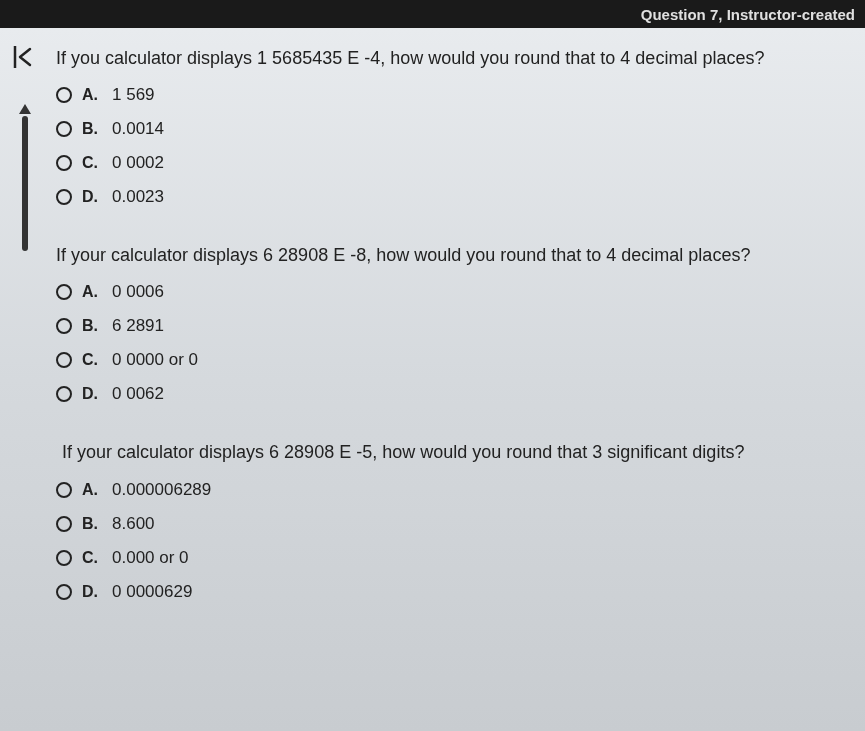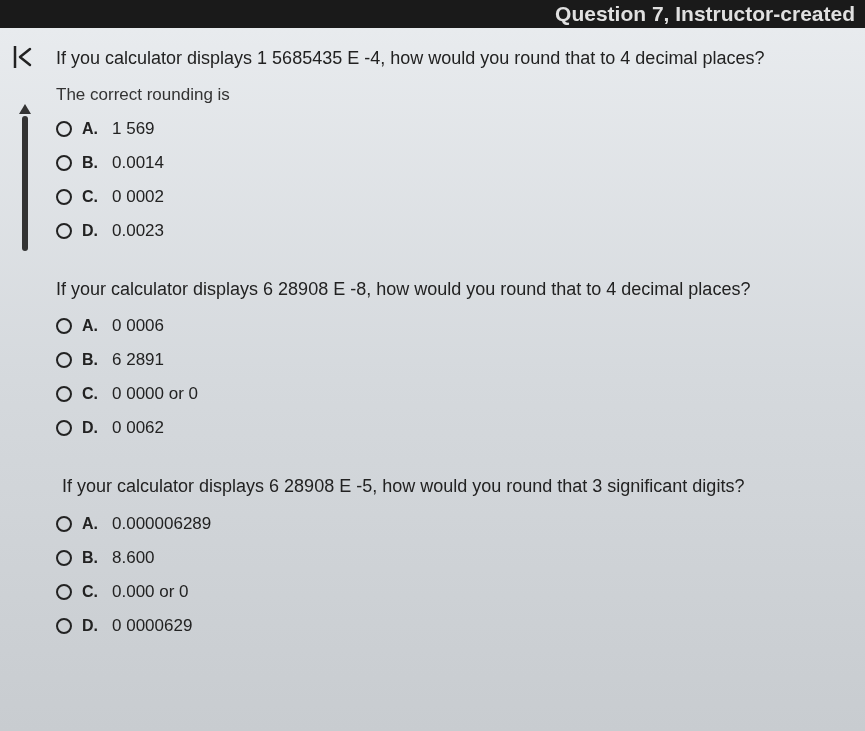--- a/index.html
+++ b/index.html
@@ -15,21 +15,21 @@
       overflow: hidden;
     }
     .header-bar {
       background: #1a1a1a;
       color: #e0e0e0;
       height: 28px;
       display: flex;
       align-items: center;
       justify-content: flex-end;
       padding: 7px 10px;
-      font-size: 21px;
+      font-size: 15px;
       font-weight: 600;
       overflow: hidden;
     }
     .main-area {
       display: flex;
       background: linear-gradient(180deg, #e8ebee 0%, #d5d9dd 50%, #c8ccd0 100%);
       height: calc(100% - 28px);
     }
     .left-gutter {
       width: 50px;
@@ -132,21 +132,20 @@
     <div class="scroll-indicator">
       <div class="scroll-arrow"></div>
       <div class="scroll-track"></div>
     </div>
   </div>
 
   <div class="content">
 
     <div class="question-block">
       <div class="question-text">If you calculator displays 1 5685435 E -4, how would you round that to 4 decimal places?</div>
-      <div class="sub-text">The correct rounding is</div>
       <div class="option">
         <span class="radio"></span>
         <span class="option-letter">A.</span>
         <span class="option-text">1 569</span>
       </div>
       <div class="option">
         <span class="radio"></span>
         <span class="option-letter">B.</span>
         <span class="option-text">0.0014</span>
       </div>

